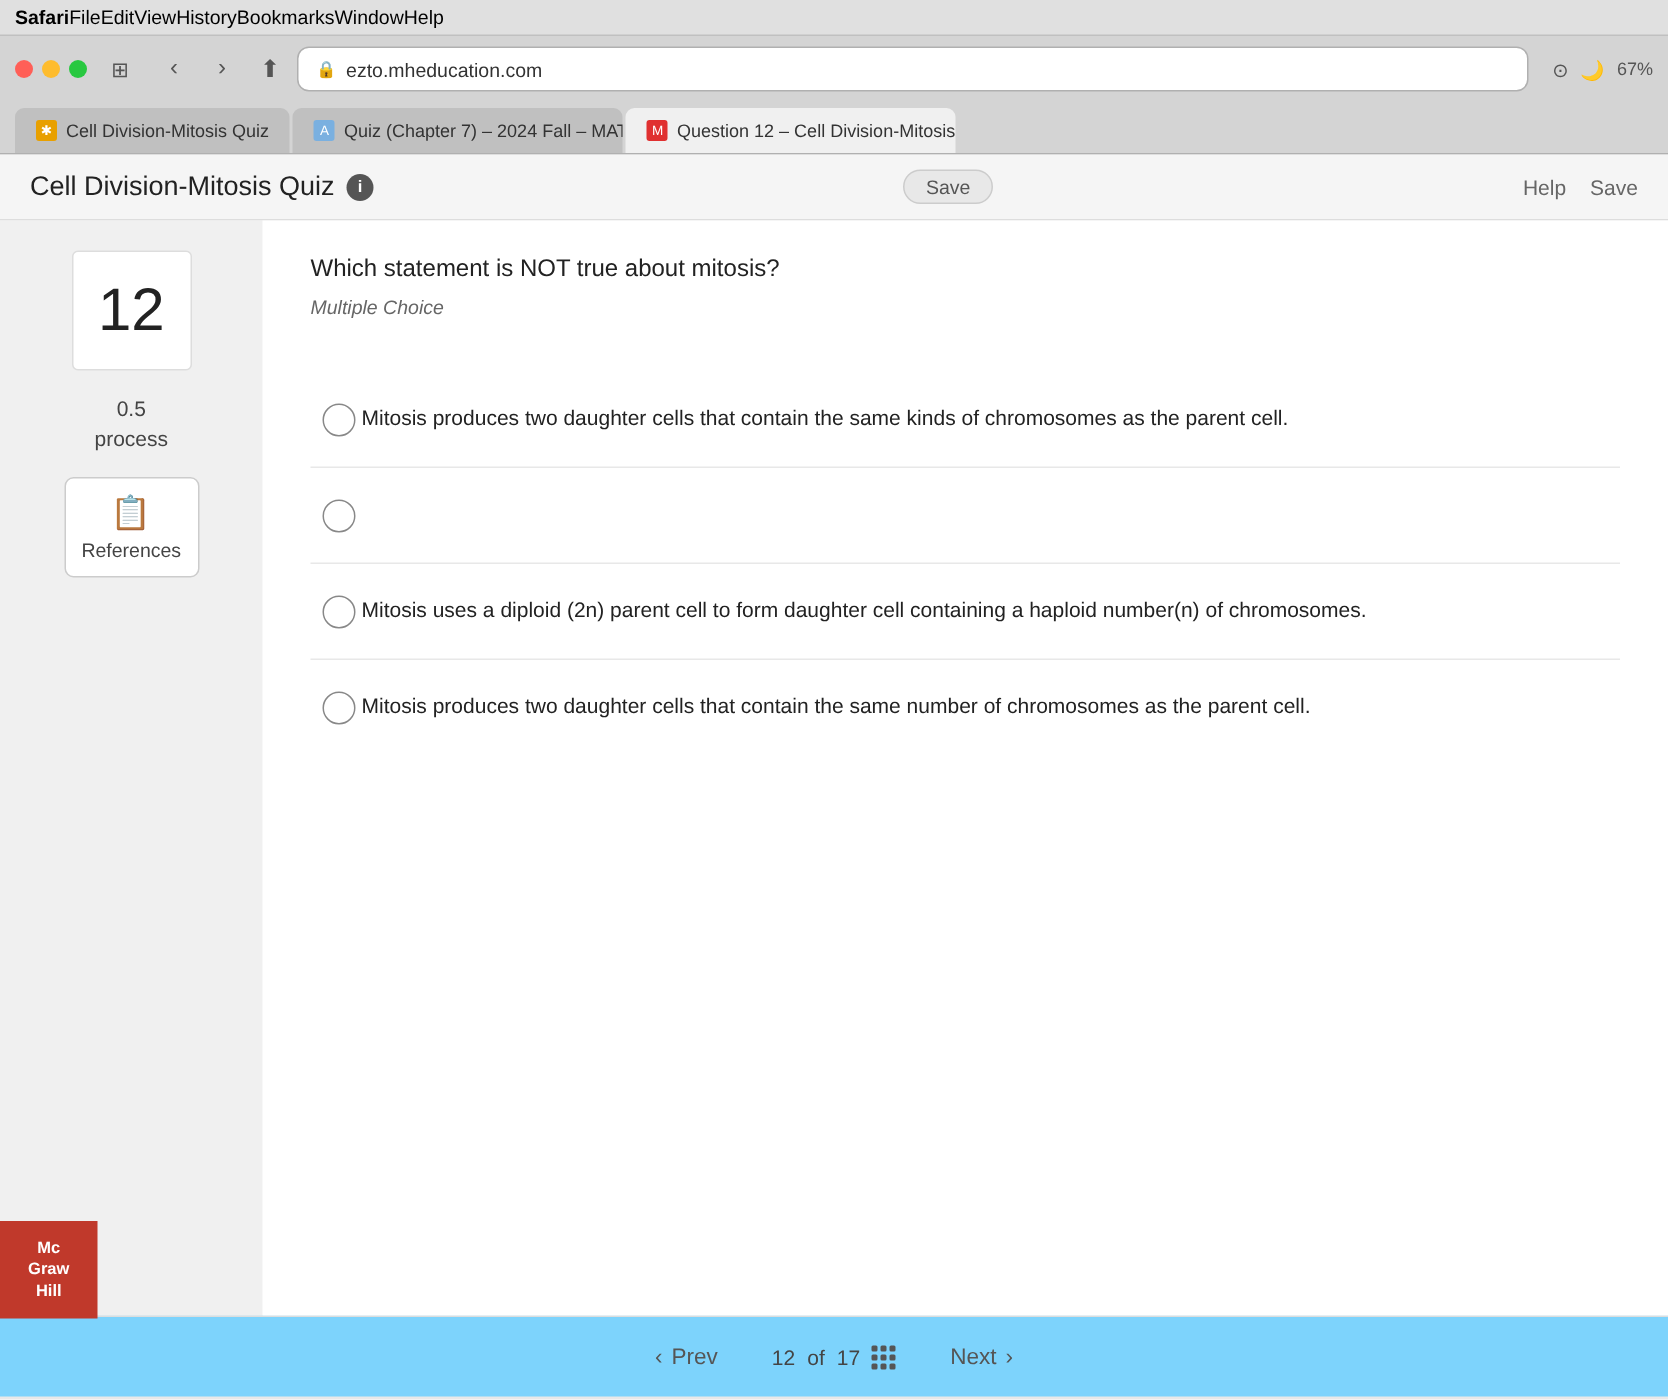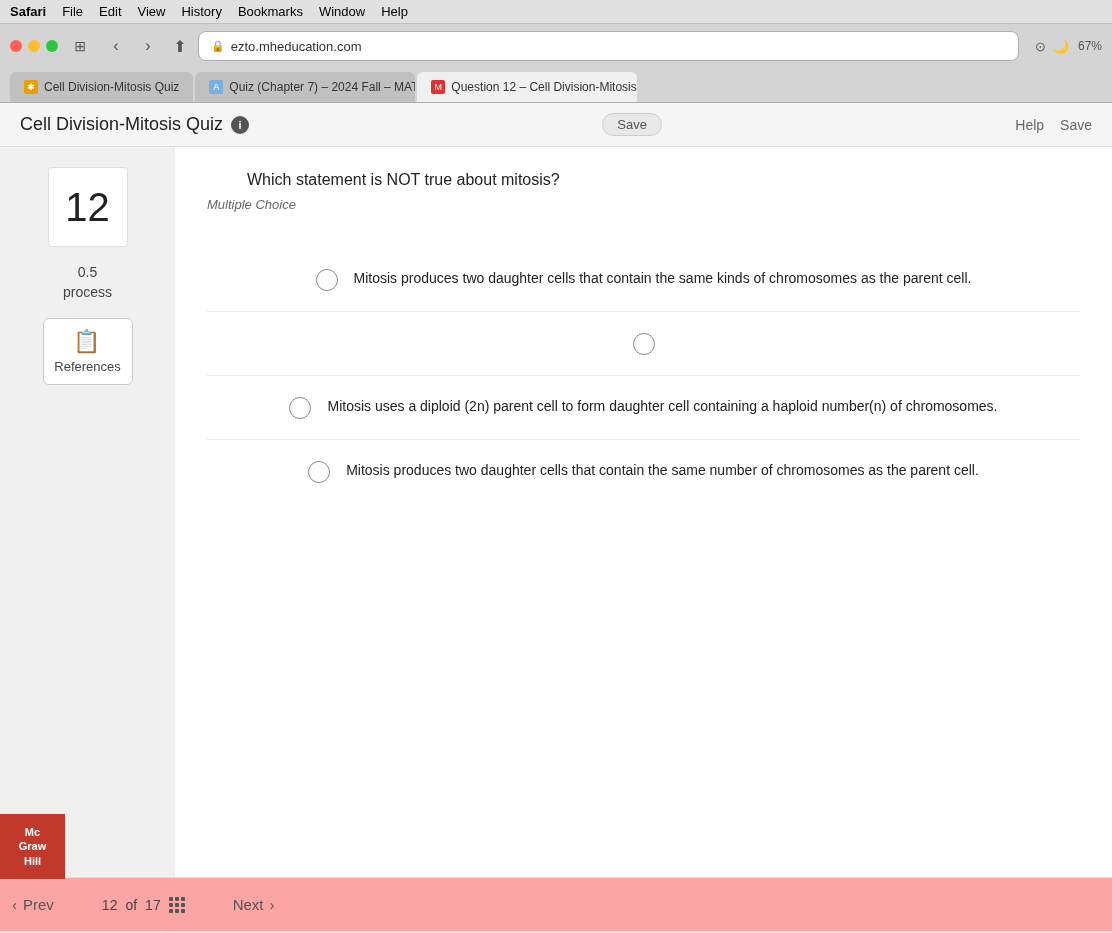--- a/index.html
+++ b/index.html
@@ -6,21 +6,20 @@
     body { font-family: -apple-system, BlinkMacSystemFont, 'Helvetica Neue', Arial, sans-serif; background: #e8e8e8; width: 1112px; height: 933px; overflow: hidden; position: relative; }
 
     
     .menu-bar {
       background: #e0e0e0;
       height: 24px;
       display: flex;
       align-items: center;
       padding: 0 10px;
       font-size: 13px;
-      gap: 16px;
       border-bottom: 1px solid #c0c0c0;
     }
     .menu-bar-item { font-weight: 500; cursor: default; }
     .menu-bar-item.bold { font-weight: 700; }
 
     
     .browser-chrome {
       background: #d4d4d4;
       border-bottom: 1px solid #b0b0b0;
     }
@@ -173,64 +172,62 @@
       flex: 1;
       background: white;
       overflow-y: auto;
       padding: 24px 32px;
     }
     .question-text {
       font-size: 16px;
       color: #222;
       margin-bottom: 8px;
       font-weight: 400;
-      margin-left: 40px;
     }
     .question-type {
       font-size: 13px;
       color: #666;
       margin-bottom: 36px;
       font-style: italic;
     }
 
     
     .option-row {
       display: flex;
       align-items: flex-start;
-      gap: 16px;
+      gap: 4px;
       padding: 20px 8px;
       border-top: 1px solid #e8e8e8;
       cursor: pointer;
-      justify-content: center;
     }
     .option-row:first-of-type { border-top: none; }
     .radio-circle {
       width: 22px;
       height: 22px;
       border-radius: 50%;
       border: 1.5px solid #888;
       flex-shrink: 0;
       margin-top: 1px;
       background: white;
     }
     .option-text {
       font-size: 14px;
       color: #222;
       line-height: 1.5;
     }
 
     
     .footer {
-      background: #fca5a5;
+      background: #7dd3fc;
       border-top: 1px solid #ddd;
       height: 54px;
       display: flex;
       align-items: center;
-      justify-content: flex-start;
-      gap: 36px;
+      justify-content: center;
+      gap: 24px;
     }
     .footer-nav-btn {
       display: flex;
       align-items: center;
       gap: 6px;
       background: none;
       border: none;
       font-size: 15px;
       color: #555;
       cursor: pointer;

